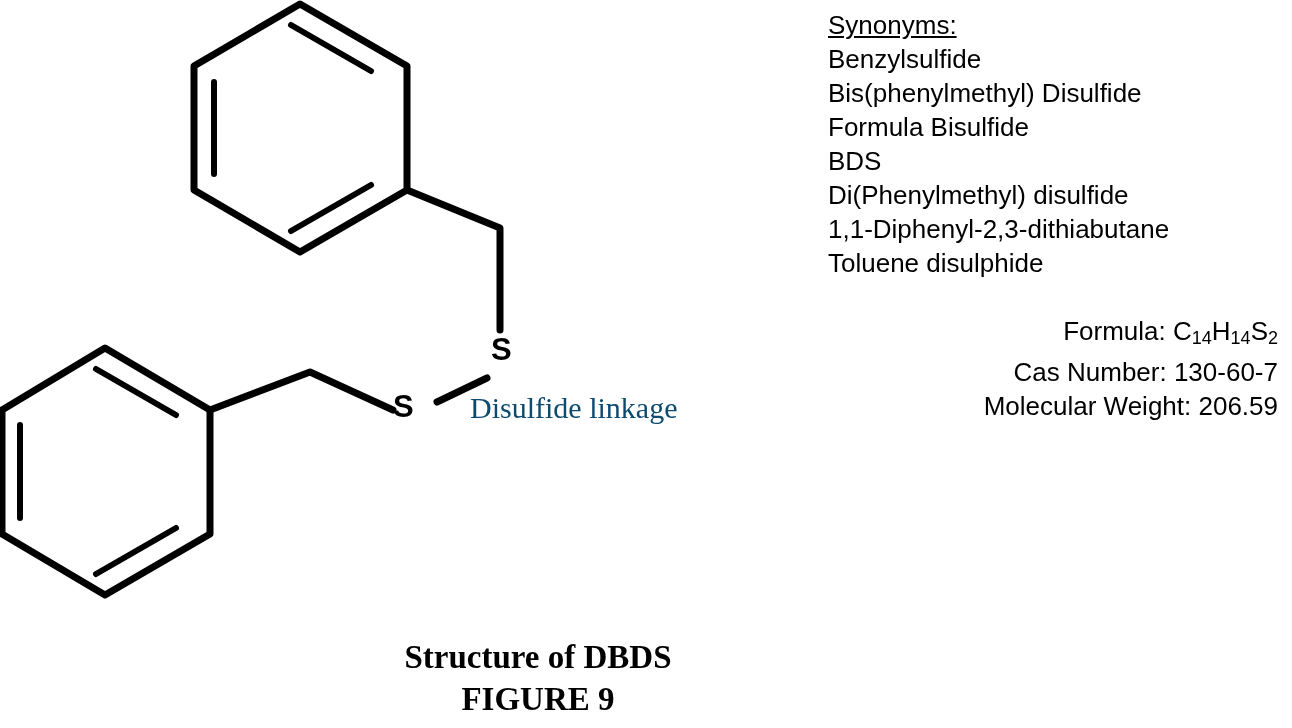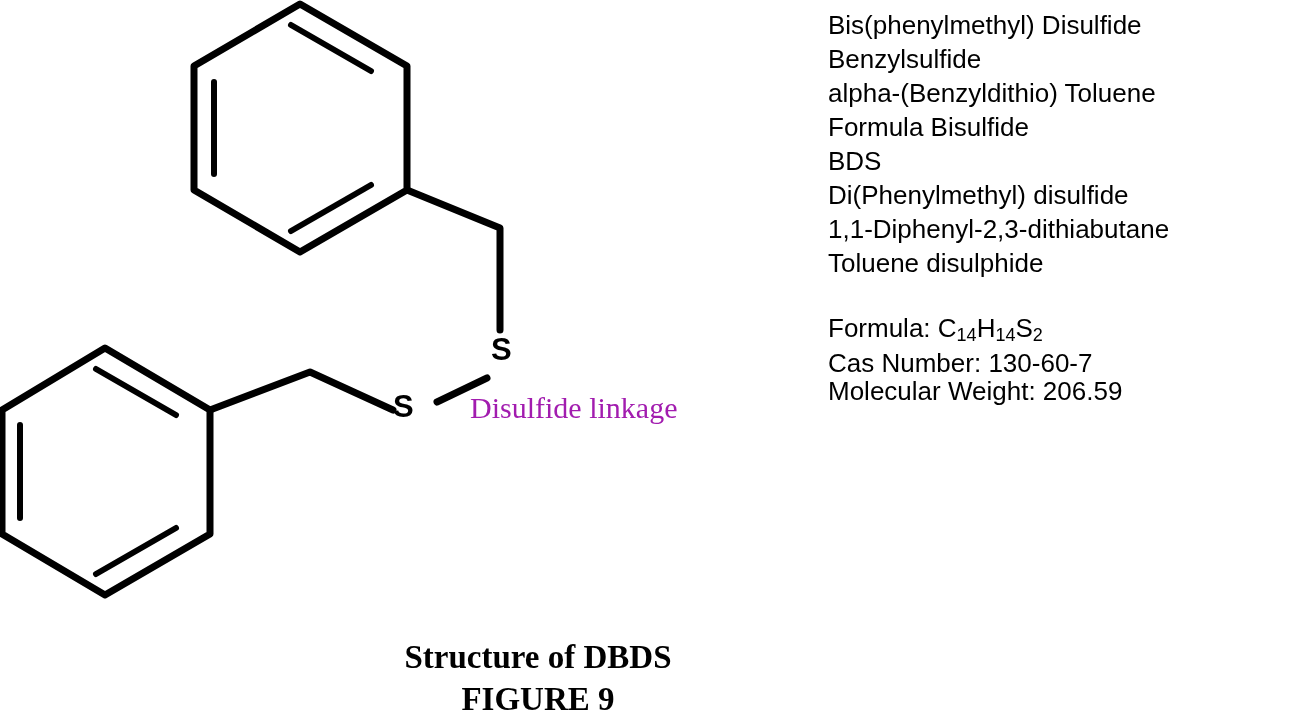--- a/index.html
+++ b/index.html
@@ -38,21 +38,21 @@
     color: #000;
   }
   #atom-s-upper { left: 491px; top: 334px; }
   #atom-s-lower { left: 393px; top: 391px; }
 
   .annotation-label {
     position: absolute;
     font-family: "Liberation Serif", serif;
     font-size: 30px;
     line-height: 32px;
-    color: #a21caf;
+    color: #0c4a6e;
     white-space: nowrap;
   }
   #disulfide-annotation { left: 470px; top: 392px; }
 
   
   #info-panel {
     position: absolute;
     left: 828px;
     top: 8px;
     width: 450px;
@@ -66,22 +66,23 @@
   .synonym-line {
     font-size: 26px;
     line-height: 34px;
     white-space: nowrap;
   }
   .props-block {
     margin-top: 34px;
   }
   .prop-line {
     font-size: 26px;
-    line-height: 28px;
+    line-height: 34px;
     white-space: nowrap;
+    text-align: right;
   }
   .prop-line sub {
     font-size: 18px;
     vertical-align: -0.22em;
   }
   
   #caption {
     position: absolute;
     left: 0;
     top: 636px;
@@ -129,25 +130,25 @@
     </g>
   </svg>
 
   <div class="atom-label" id="atom-s-upper">S</div>
   <div class="atom-label" id="atom-s-lower">S</div>
 
   <div class="annotation-label" id="disulfide-annotation">Disulfide linkage</div>
 
   <div id="info-panel">
 
+    <div class="synonyms-heading">Synonyms:</div>
 
     <div>
+      <div class="synonym-line">Benzylsulfide</div>
       <div class="synonym-line">Bis(phenylmethyl) Disulfide</div>
-      <div class="synonym-line">Benzylsulfide</div>
-      <div class="synonym-line">alpha-(Benzyldithio) Toluene</div>
       <div class="synonym-line">Formula Bisulfide</div>
       <div class="synonym-line">BDS</div>
       <div class="synonym-line">Di(Phenylmethyl) disulfide</div>
       <div class="synonym-line">1,1-Diphenyl-2,3-dithiabutane</div>
       <div class="synonym-line">Toluene disulphide</div>
     </div>
 
     <div class="props-block">
       <div class="prop-line"><span>Formula: </span><span>C</span><sub>14</sub><span>H</span><sub>14</sub><span>S</span><sub>2</sub></div>
       <div class="prop-line">Cas Number: 130-60-7</div>

